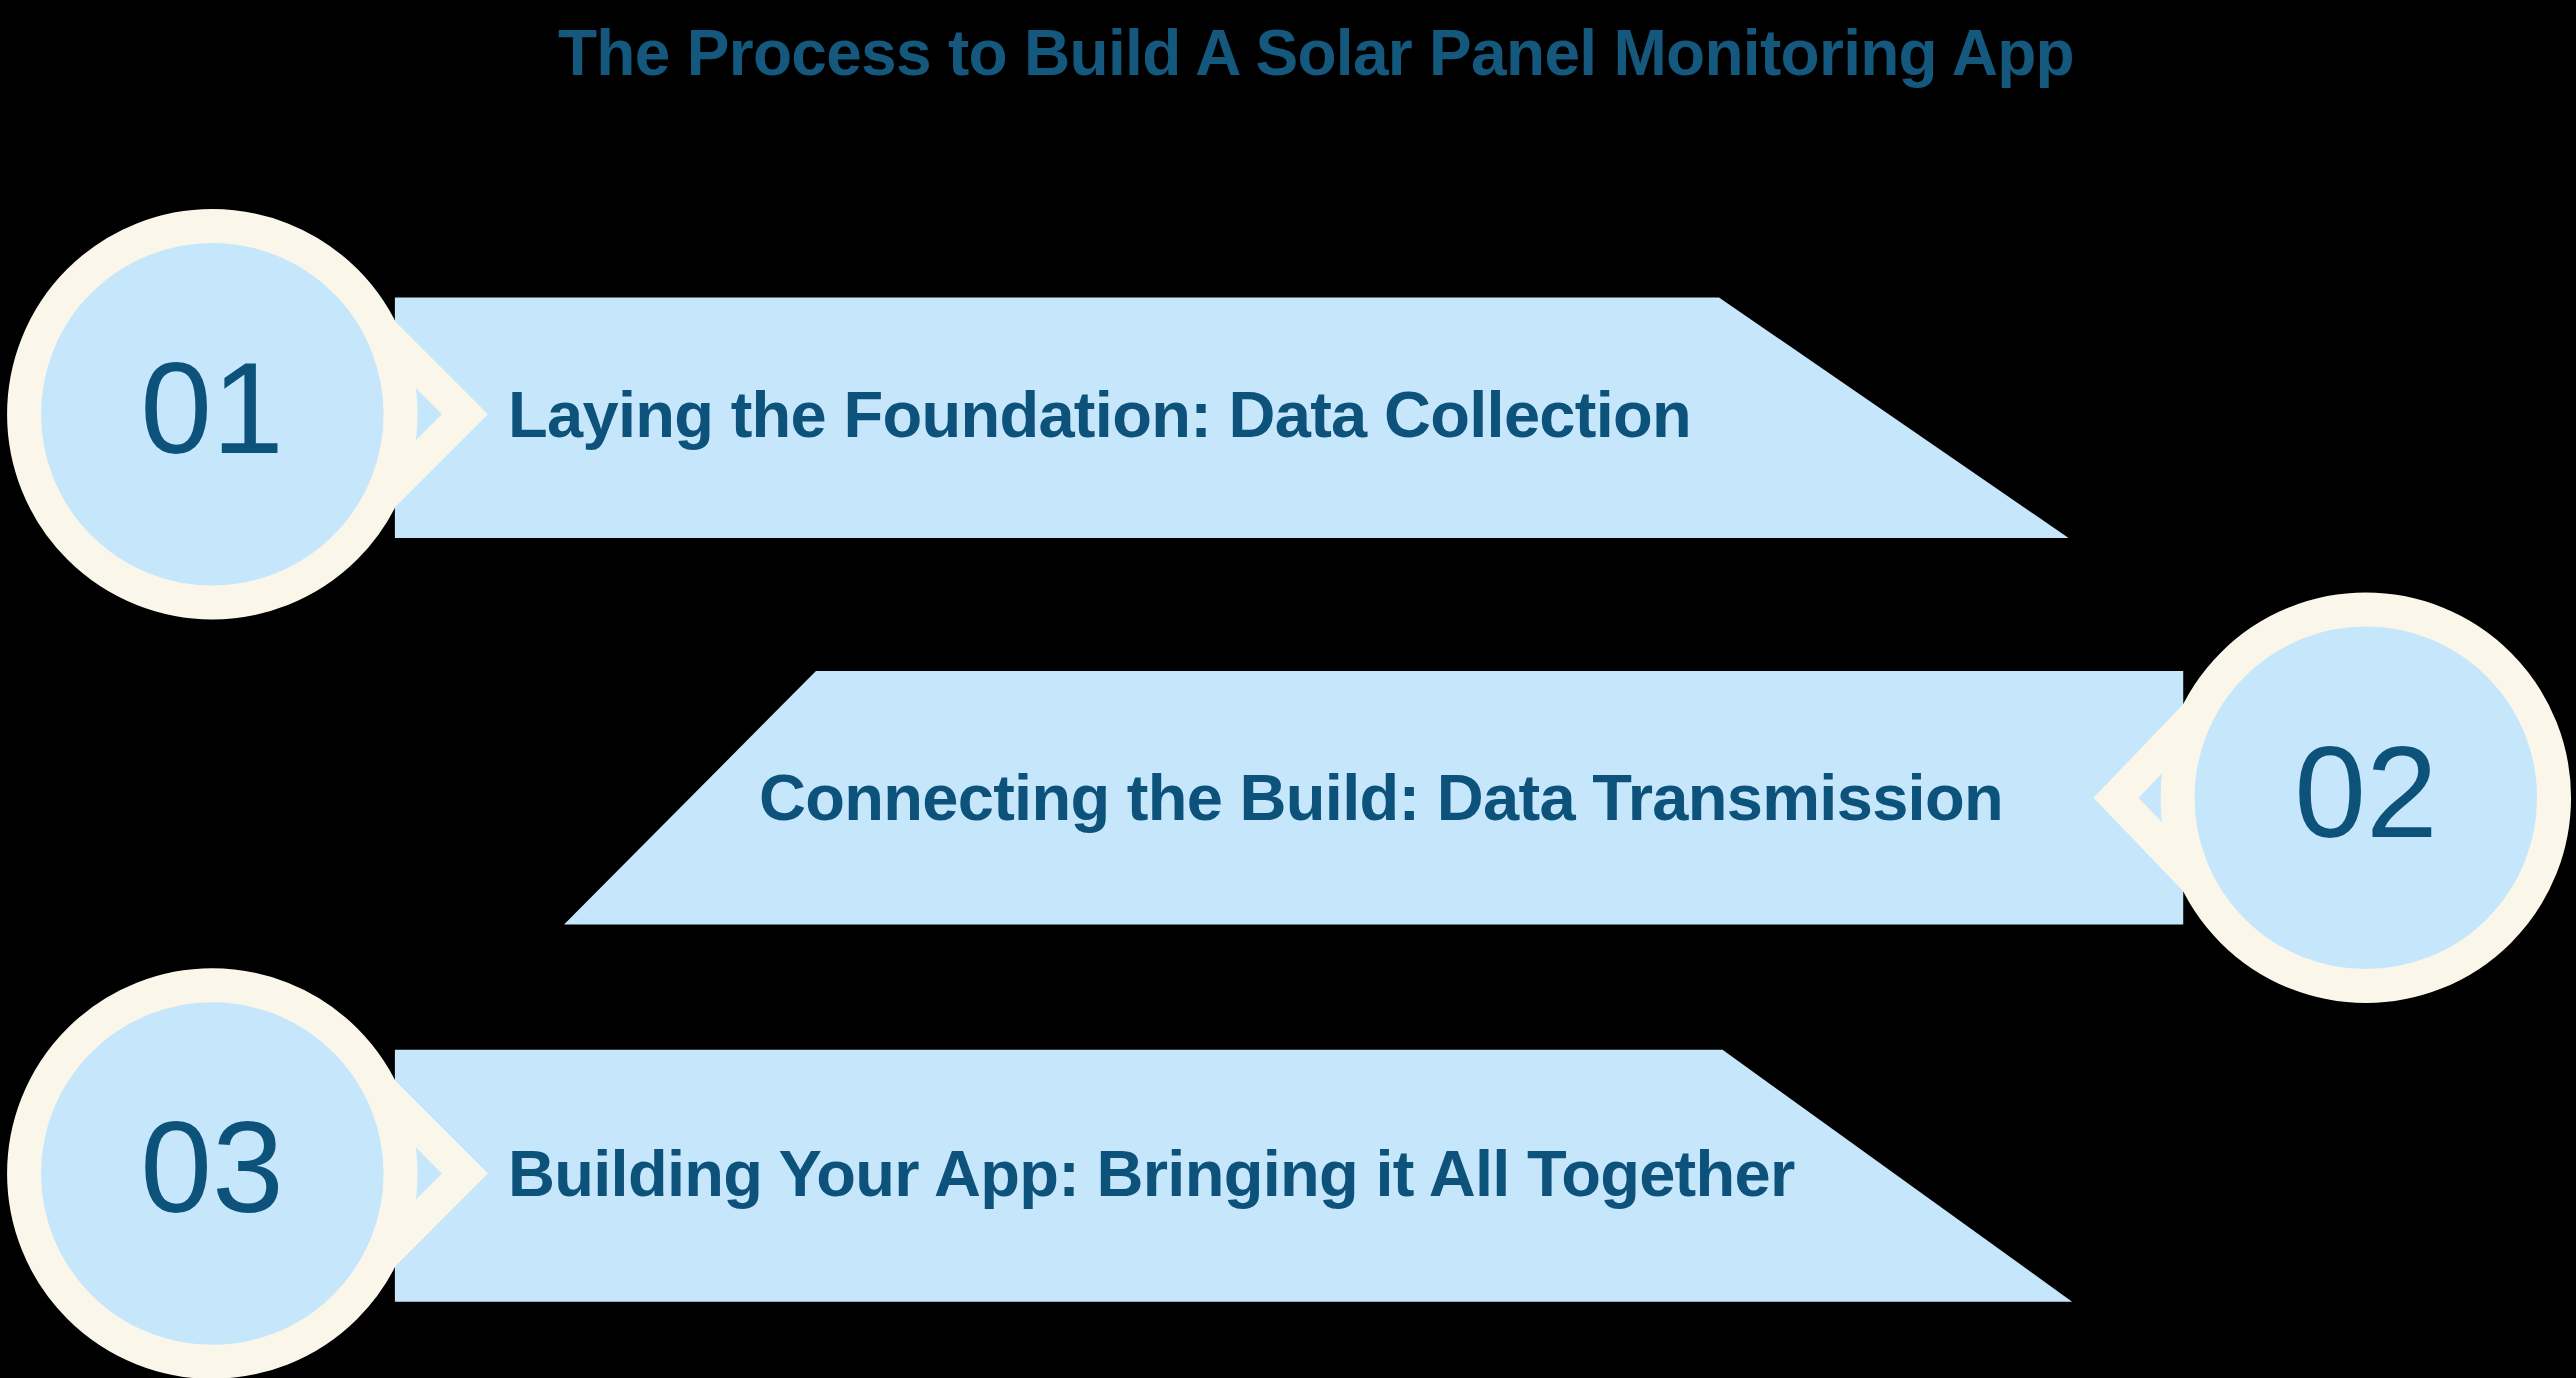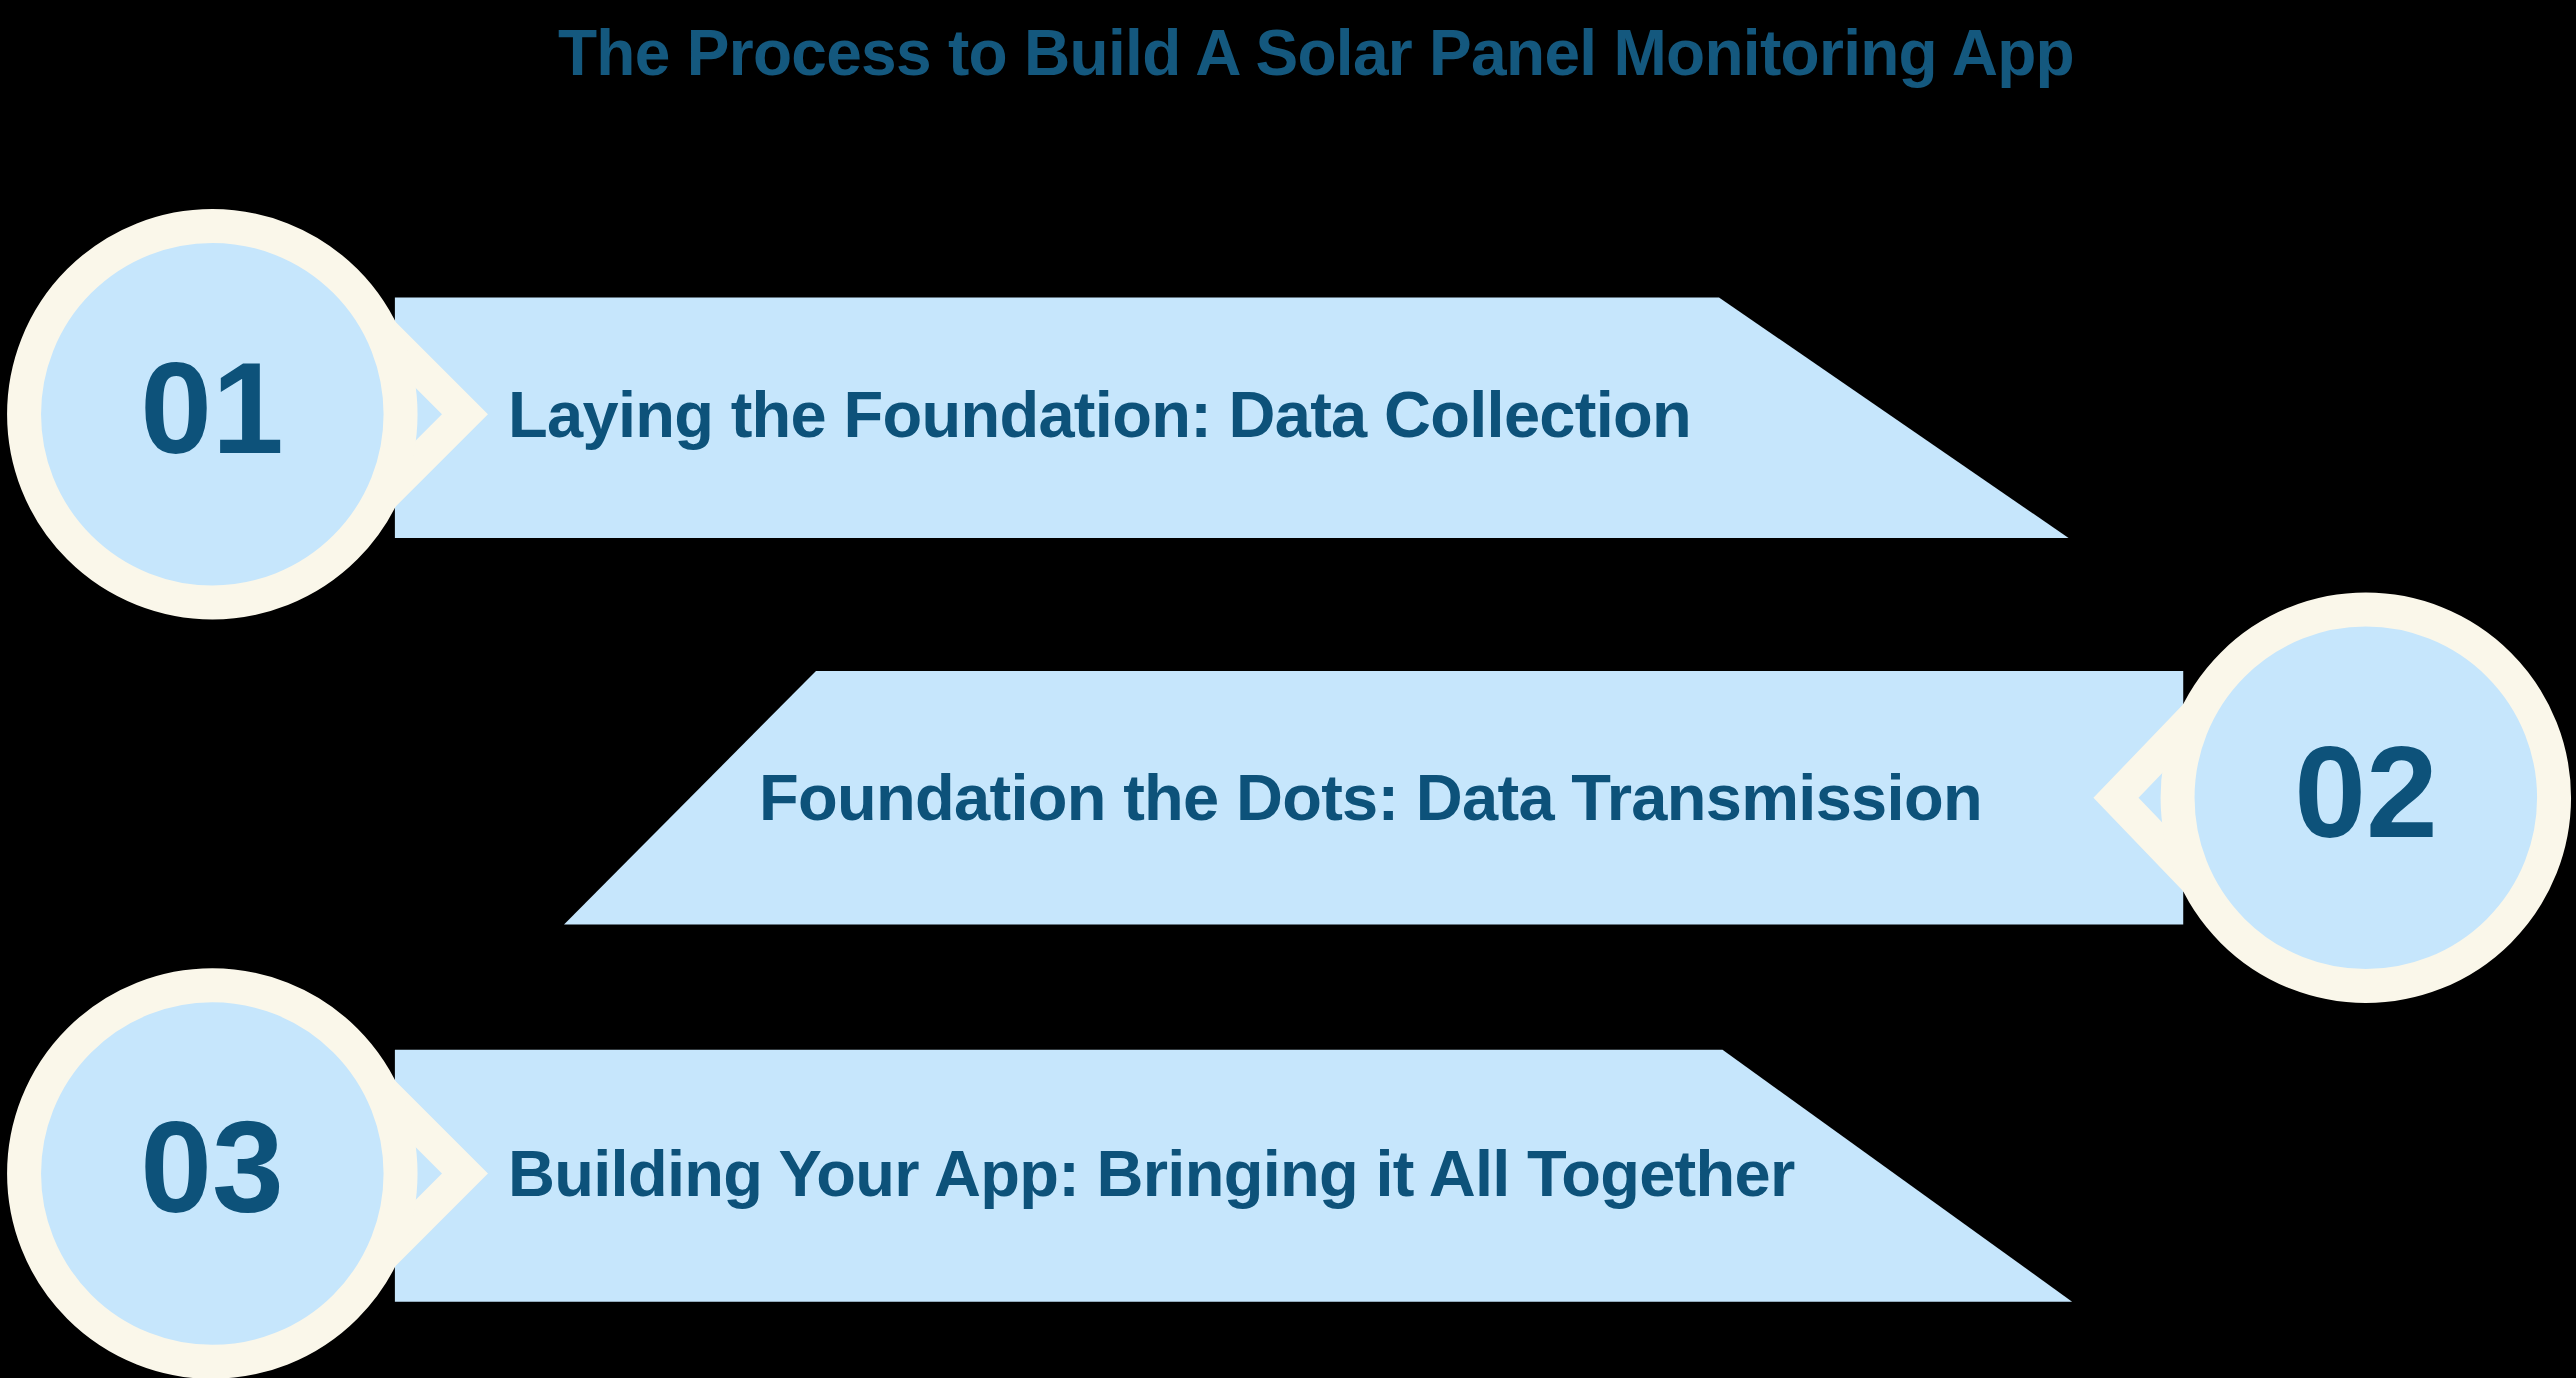--- a/index.html
+++ b/index.html
@@ -38,21 +38,21 @@
   .step-label {
     position: absolute;
     height: 85px; line-height: 85px;
     font-size: 65px; font-weight: bold; letter-spacing: -0.7px;
     color: var(--step_text, #0d527a);
     white-space: nowrap;
   }
   .step-number {
     position: absolute;
     transform: translate(-50%, -54%);
-    font-size: 129px; font-weight: bold;
+    font-size: 129px; font-weight: normal;
     color: var(--step_text, #0d527a);
     white-space: nowrap;
   }
   #label-1 { left: 508px;  top: 372px;  }
   #label-2 { left: 759px; top: 755px; }
   #label-3 { left: 508px;  top: 1131px; text-align: center; }
   #num-1 { left: 212px;  top: 414px;  }
   #num-2 { left: 2366px; top: 798px; }
   #num-3 { left: 212px;  top: 1173px; }
 </style>
@@ -81,19 +81,19 @@
       <circle class="ring" cx="300" cy="1658" r="266"></circle>
     </g>
   </svg>
 
   <div class="page-title">The Process to Build A Solar Panel Monitoring App</div>
 
   <div class="step-number" id="num-1">01</div>
   <div class="step-label" id="label-1">Laying the Foundation: Data Collection</div>
 
   <div class="step-number" id="num-2">02</div>
-  <div class="step-label" id="label-2">Foundation the Dots: Data Transmission</div>
+  <div class="step-label" id="label-2">Connecting the Build: Data Transmission</div>
 
   <div class="step-number" id="num-3">03</div>
   <div class="step-label" id="label-3">Building Your App: Bringing it All Together</div>
 
 </div>
 
 
 </body></html>

